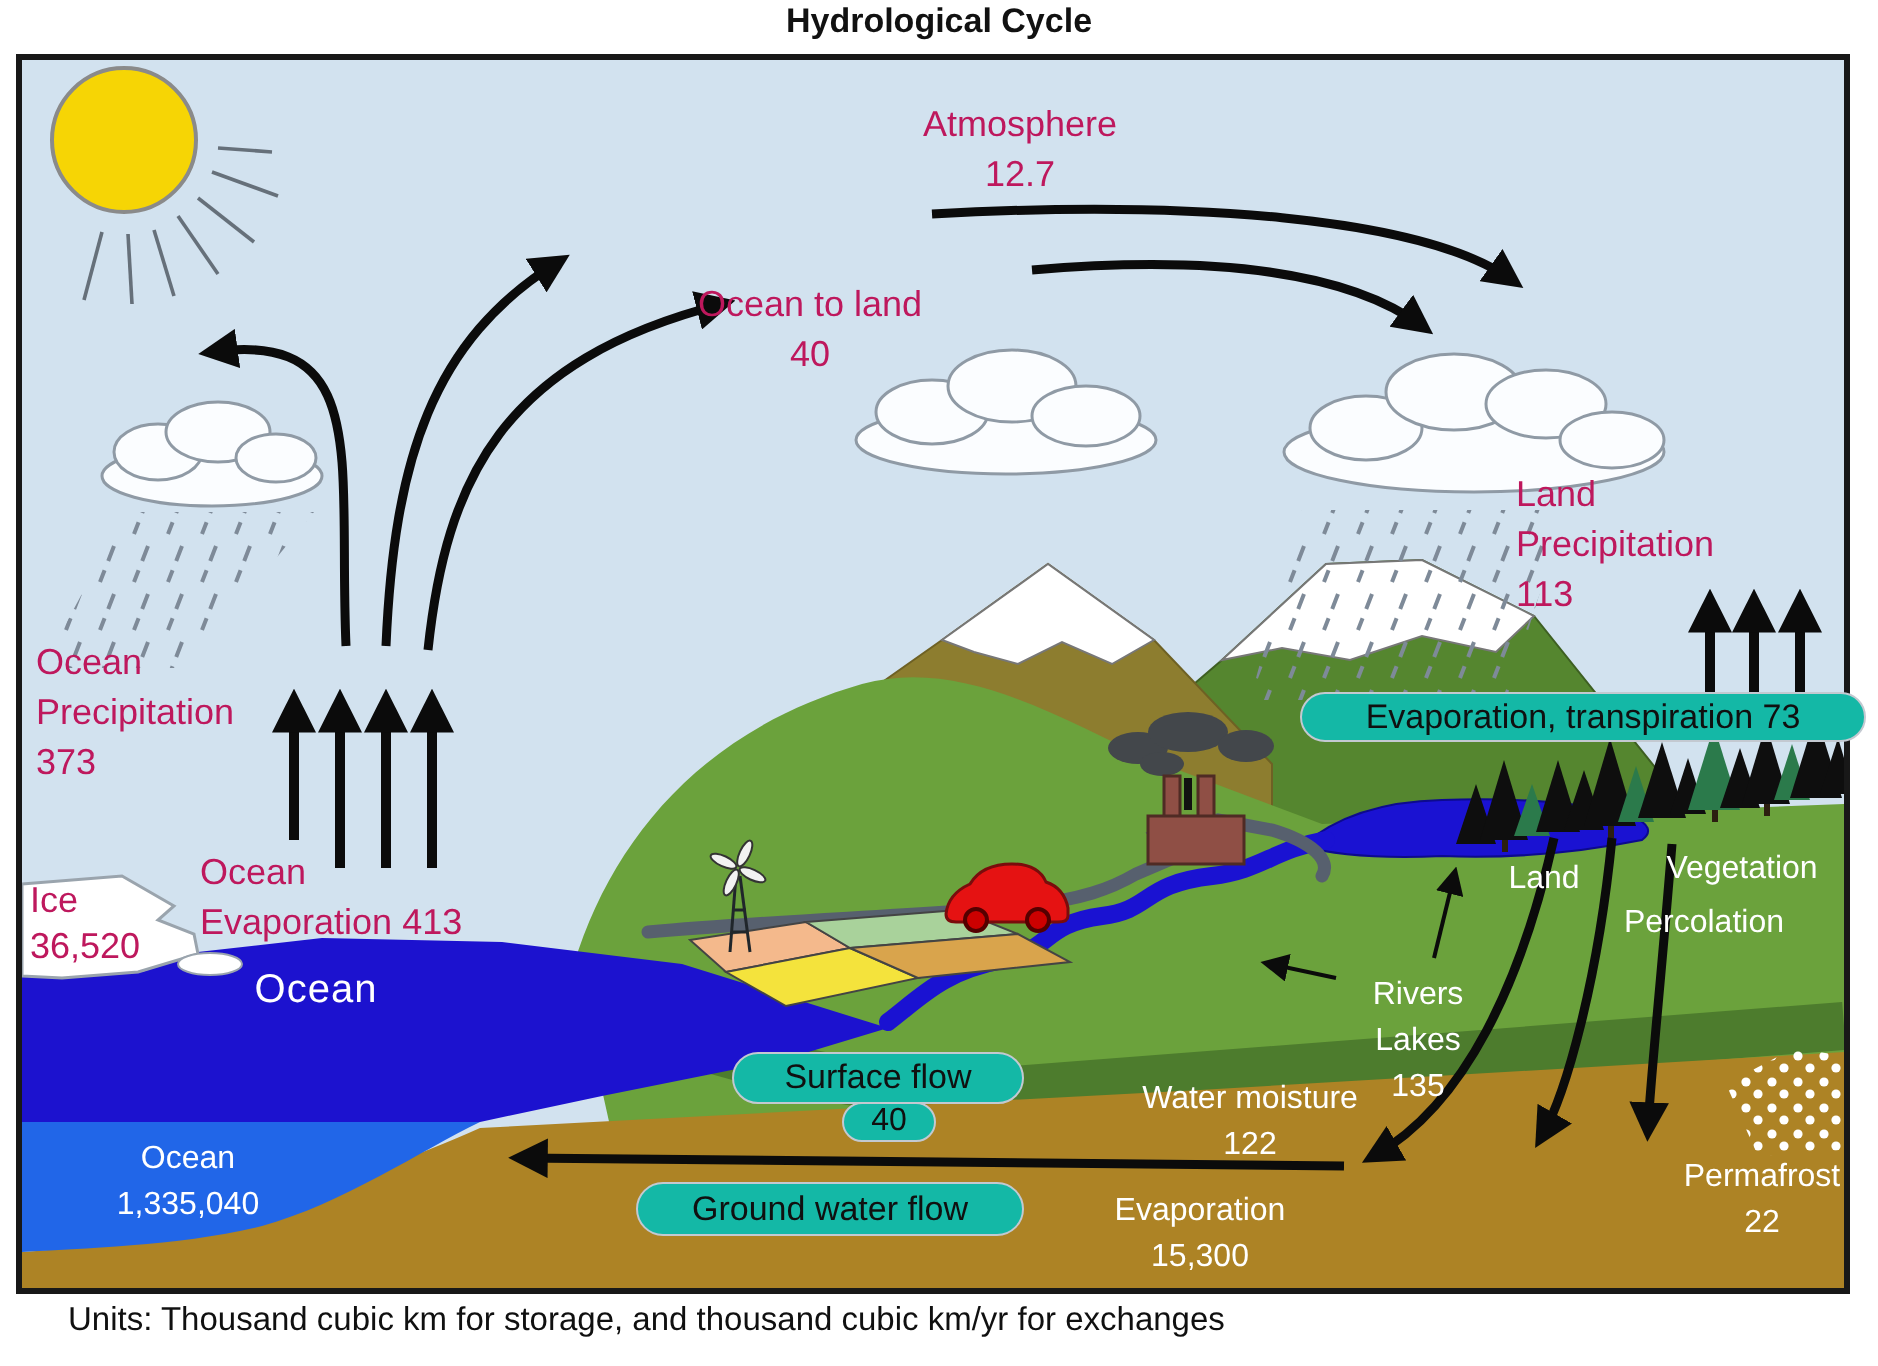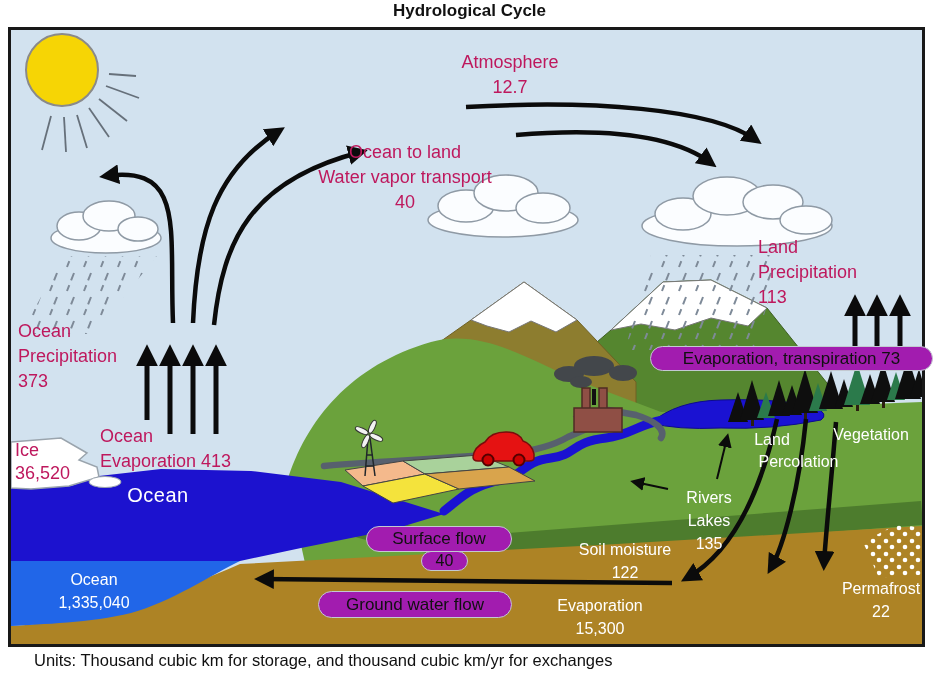--- a/index.html
+++ b/index.html
@@ -7,21 +7,21 @@
         font-family:Liberation Sans, sans-serif;overflow:hidden;border-radius:30px;}
   .fig-title{position:absolute;left:0;top:1px;width:939px;text-align:center;
         font-size:17px;font-weight:bold;color:#111;}
   .diagram{position:absolute;left:8px;top:27px;width:911px;height:614px;
         border:3px solid #181818;background:#d2e2ef;}
   .scene{position:absolute;left:0;top:0;width:100%;height:100%;}
   .lbl{position:absolute;color:#be185d;font-size:18px;line-height:25px;white-space:nowrap;}
   .lbl.center{text-align:center;}
   .lbl.white{color:#ffffff;font-size:16px;line-height:23px;}
   .lbl.big{font-size:20px;letter-spacing:.5px;}
-  .pill{position:absolute;background:#a21caf;border:1px solid #c3c9d1;border-radius:14px;
+  .pill{position:absolute;background:#14b8a6;border:1px solid #c3c9d1;border-radius:14px;
         color:#101010;display:flex;align-items:center;justify-content:center;
         font-size:17px;box-sizing:border-box;}
   .units{position:absolute;left:6px;top:651px;font-size:16.5px;color:#101010;white-space:nowrap;margin-left:28px;}
 </style>
 </head>
 <body>
 
 <div class="page">
 
   <div class="fig-title">Hydrological Cycle</div>
@@ -203,21 +203,20 @@
         <path d="M657,459 L624,452" stroke-width="2" marker-end="url(#ahs)"></path>
       </g>
     </svg>
 
     <div class="lbl center" style="left:419px;top:20px;width:160px;">
       <div>Atmosphere</div>
       <div>12.7</div>
     </div>
     <div class="lbl center" style="left:294px;top:66px;width:200px;margin-top:44px;">
       <div>Ocean to land</div>
-      <div>Water vapor transport</div>
       <div>40</div>
     </div>
     <div class="lbl" style="left:747px;top:205px;width:140px;">
       <div>Land</div>
       <div>Precipitation</div>
       <div>113</div>
     </div>
     <div class="lbl" style="left:7px;top:289px;width:140px;">
       <div>Ocean</div>
       <div>Precipitation</div>
@@ -244,33 +243,33 @@
     <div class="pill" style="left:307px;top:561px;width:194px;height:27px;">
       <span>Ground water flow</span>
     </div>
 
     <div class="lbl white center" style="left:799px;top:393px;width:122px;">
       <div>Vegetation</div>
     </div>
     <div class="lbl white center" style="left:731px;top:398px;width:60px;">
       <div>Land</div>
     </div>
-    <div class="lbl white center" style="left:735px;top:420px;width:105px;">
+    <div class="lbl white center" style="left:776px;top:420px;width:105px;text-align:right;">
       <div>Percolation</div>
     </div>
     <div class="lbl white center" style="left:648px;top:456px;width:100px;">
       <div>Rivers</div>
       <div>Lakes</div>
       <div>135</div>
     </div>
     <div class="lbl white big center" style="left:97px;top:454px;width:100px;">
       <div>Ocean</div>
     </div>
     <div class="lbl white center" style="left:554px;top:508px;width:120px;">
-      <div>Soil moisture</div>
+      <div>Water moisture</div>
       <div>122</div>
     </div>
     <div class="lbl white center" style="left:529px;top:564px;width:120px;">
       <div>Evaporation</div>
       <div>15,300</div>
     </div>
     <div class="lbl white center" style="left:23px;top:538px;width:120px;">
       <div>Ocean</div>
       <div>1,335,040</div>
     </div>

